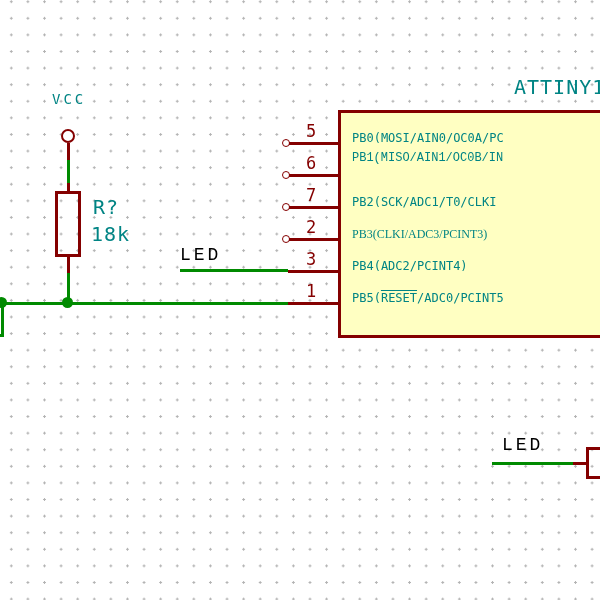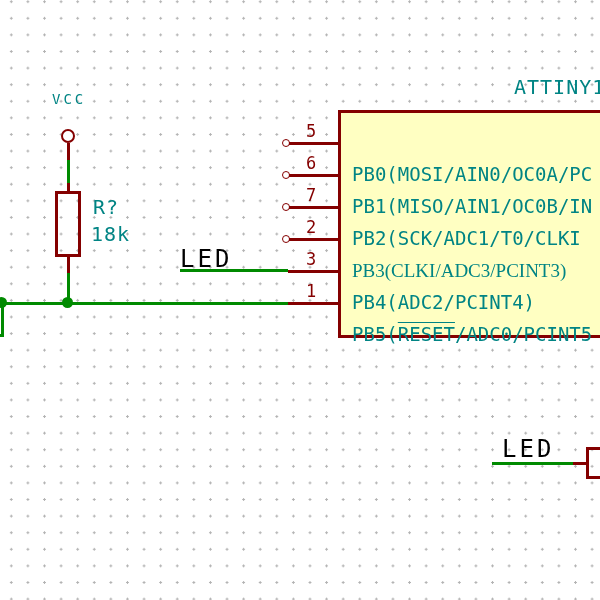--- a/index.html
+++ b/index.html
@@ -20,23 +20,23 @@
   .pin-v{position:absolute;width:2.5px;background:#840000;}
   .junction{position:absolute;width:11px;height:11px;border-radius:50%;background:#008a00;}
   .pin-end-circle{position:absolute;width:8px;height:8px;border:1.5px solid #840000;border-radius:50%;box-sizing:border-box;background:transparent;}
   
   .res-body{position:absolute;border:3px solid #840000;box-sizing:border-box;background:transparent;}
   .ic-body{position:absolute;border:3px solid #840000;box-sizing:border-box;background:#ffffc2;}
   .vcc-circle{position:absolute;width:14px;height:14px;border:2px solid #840000;border-radius:50%;box-sizing:border-box;}
   
   .t-field{position:absolute;color:#008484;font-size:20px;line-height:1.1;white-space:pre;}
   .t-wide{letter-spacing:3px;}
-  .t-label{position:absolute;color:#000000;font-size:24px;line-height:1.1;letter-spacing:3px;white-space:pre;}
+  .t-label{position:absolute;color:#000000;font-size:18px;line-height:1.1;letter-spacing:3px;white-space:pre;font-family:Liberation Mono, monospace;}
   .t-pinnum{position:absolute;color:#840000;font-size:17px;line-height:1;text-align:center;width:34px;}
-  .t-pinname{position:absolute;color:#008484;font-size:19px;line-height:1.15;white-space:pre;margin-top:32px;}
+  .t-pinname{position:absolute;color:#008484;font-size:12px;line-height:1.15;white-space:pre;}
   .ov{text-decoration:overline;}
 </style>
 </head>
 <body>
 
 <div id="canvas">
 
   <div class="t-field t-wide" style="left:52px;top:92px;font-size:14px;">VCC</div>
   <div class="vcc-circle" style="left:61px;top:129px;"></div>
   <div class="pin-v" style="left:67px;top:143px;height:17px;"></div>
@@ -63,21 +63,21 @@
   <div class="t-field" style="left:514px;top:76px;font-size:20px;letter-spacing:1px;">ATTINY1</div>
 
   <div class="pin-end-circle" style="left:282px;top:139px;"></div>
   <div class="pin-h" style="left:289px;top:142px;width:49px;"></div>
   <div class="t-pinnum" style="left:294px;top:123px;">5</div>
   <div class="t-pinname" style="left:352px;top:132px;">PB0(MOSI/AIN0/OC0A/PC</div>
 
   <div class="pin-end-circle" style="left:282px;top:171px;"></div>
   <div class="pin-h" style="left:289px;top:174px;width:49px;"></div>
   <div class="t-pinnum" style="left:294px;top:155px;">6</div>
-  <div class="t-pinname" style="left:352px;top:164px;">PB1(MISO/AIN1/OC0B/IN</div>
+  <div class="t-pinname" style="left:352px;top:152px;font-family:Liberation Mono, monospace;">PB1(MISO/AIN1/OC0B/IN</div>
 
   <div class="pin-end-circle" style="left:282px;top:203px;"></div>
   <div class="pin-h" style="left:289px;top:206px;width:49px;"></div>
   <div class="t-pinnum" style="left:294px;top:187px;">7</div>
   <div class="t-pinname" style="left:352px;top:196px;">PB2(SCK/ADC1/T0/CLKI</div>
 
   <div class="pin-end-circle" style="left:282px;top:235px;"></div>
   <div class="pin-h" style="left:289px;top:238px;width:49px;"></div>
   <div class="t-pinnum" style="left:294px;top:219px;">2</div>
   <div class="t-pinname" style="left:352px;top:228px;font-family:Liberation Serif, serif;">PB3(CLKI/ADC3/PCINT3)</div>

